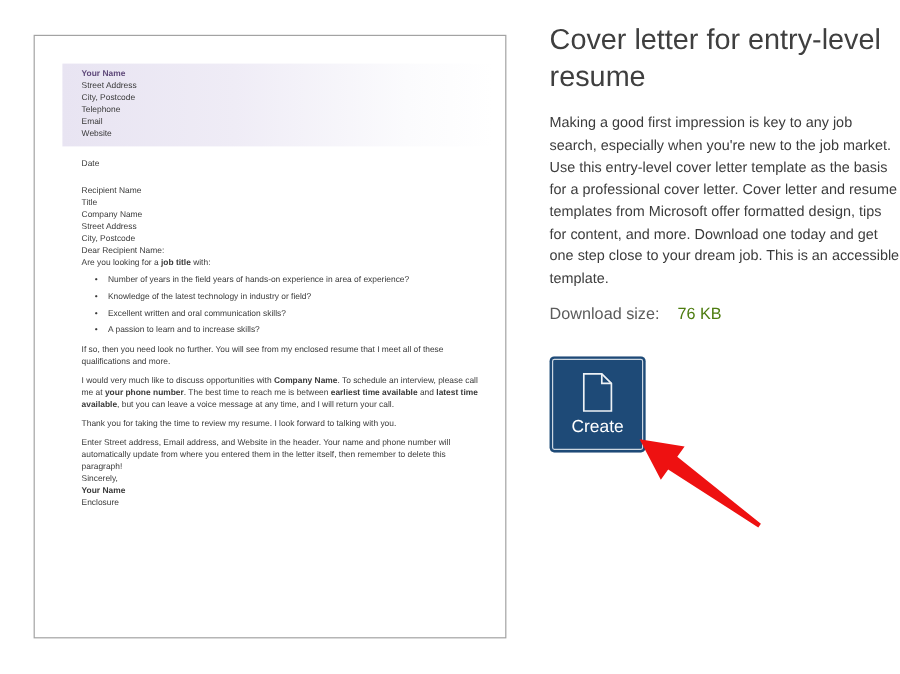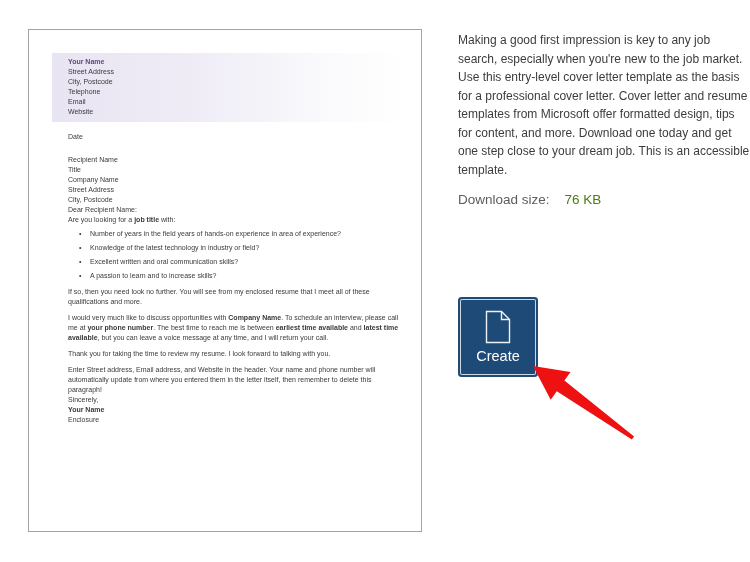--- a/index.html
+++ b/index.html
@@ -129,20 +129,21 @@
 
     <p class="para">Enter Street address, Email address, and Website in the header. Your name and phone number will automatically update from where you entered them in the letter itself, then remember to delete this paragraph!</p>
 
     <p class="closing-line">Sincerely,</p>
     <p class="signature-line">Your Name</p>
     <p class="enclosure-line">Enclosure</p>
   </div>
 </div>
 
 <div class="details">
+  <h1 class="page-title">Cover letter for entry-level resume</h1>
 
 
   <p class="description">Making a good first impression is key to any job search, especially when you're new to the job market. Use this entry-level cover letter template as the basis for a professional cover letter. Cover letter and resume templates from Microsoft offer formatted design, tips for content, and more. Download one today and get one step close to your dream job. This is an accessible template.</p>
 
   <div class="download-row">
     <span class="download-label">Download size:</span><span class="download-value">76 KB</span>
   </div>
 </div>
 
 <button class="create-btn">

